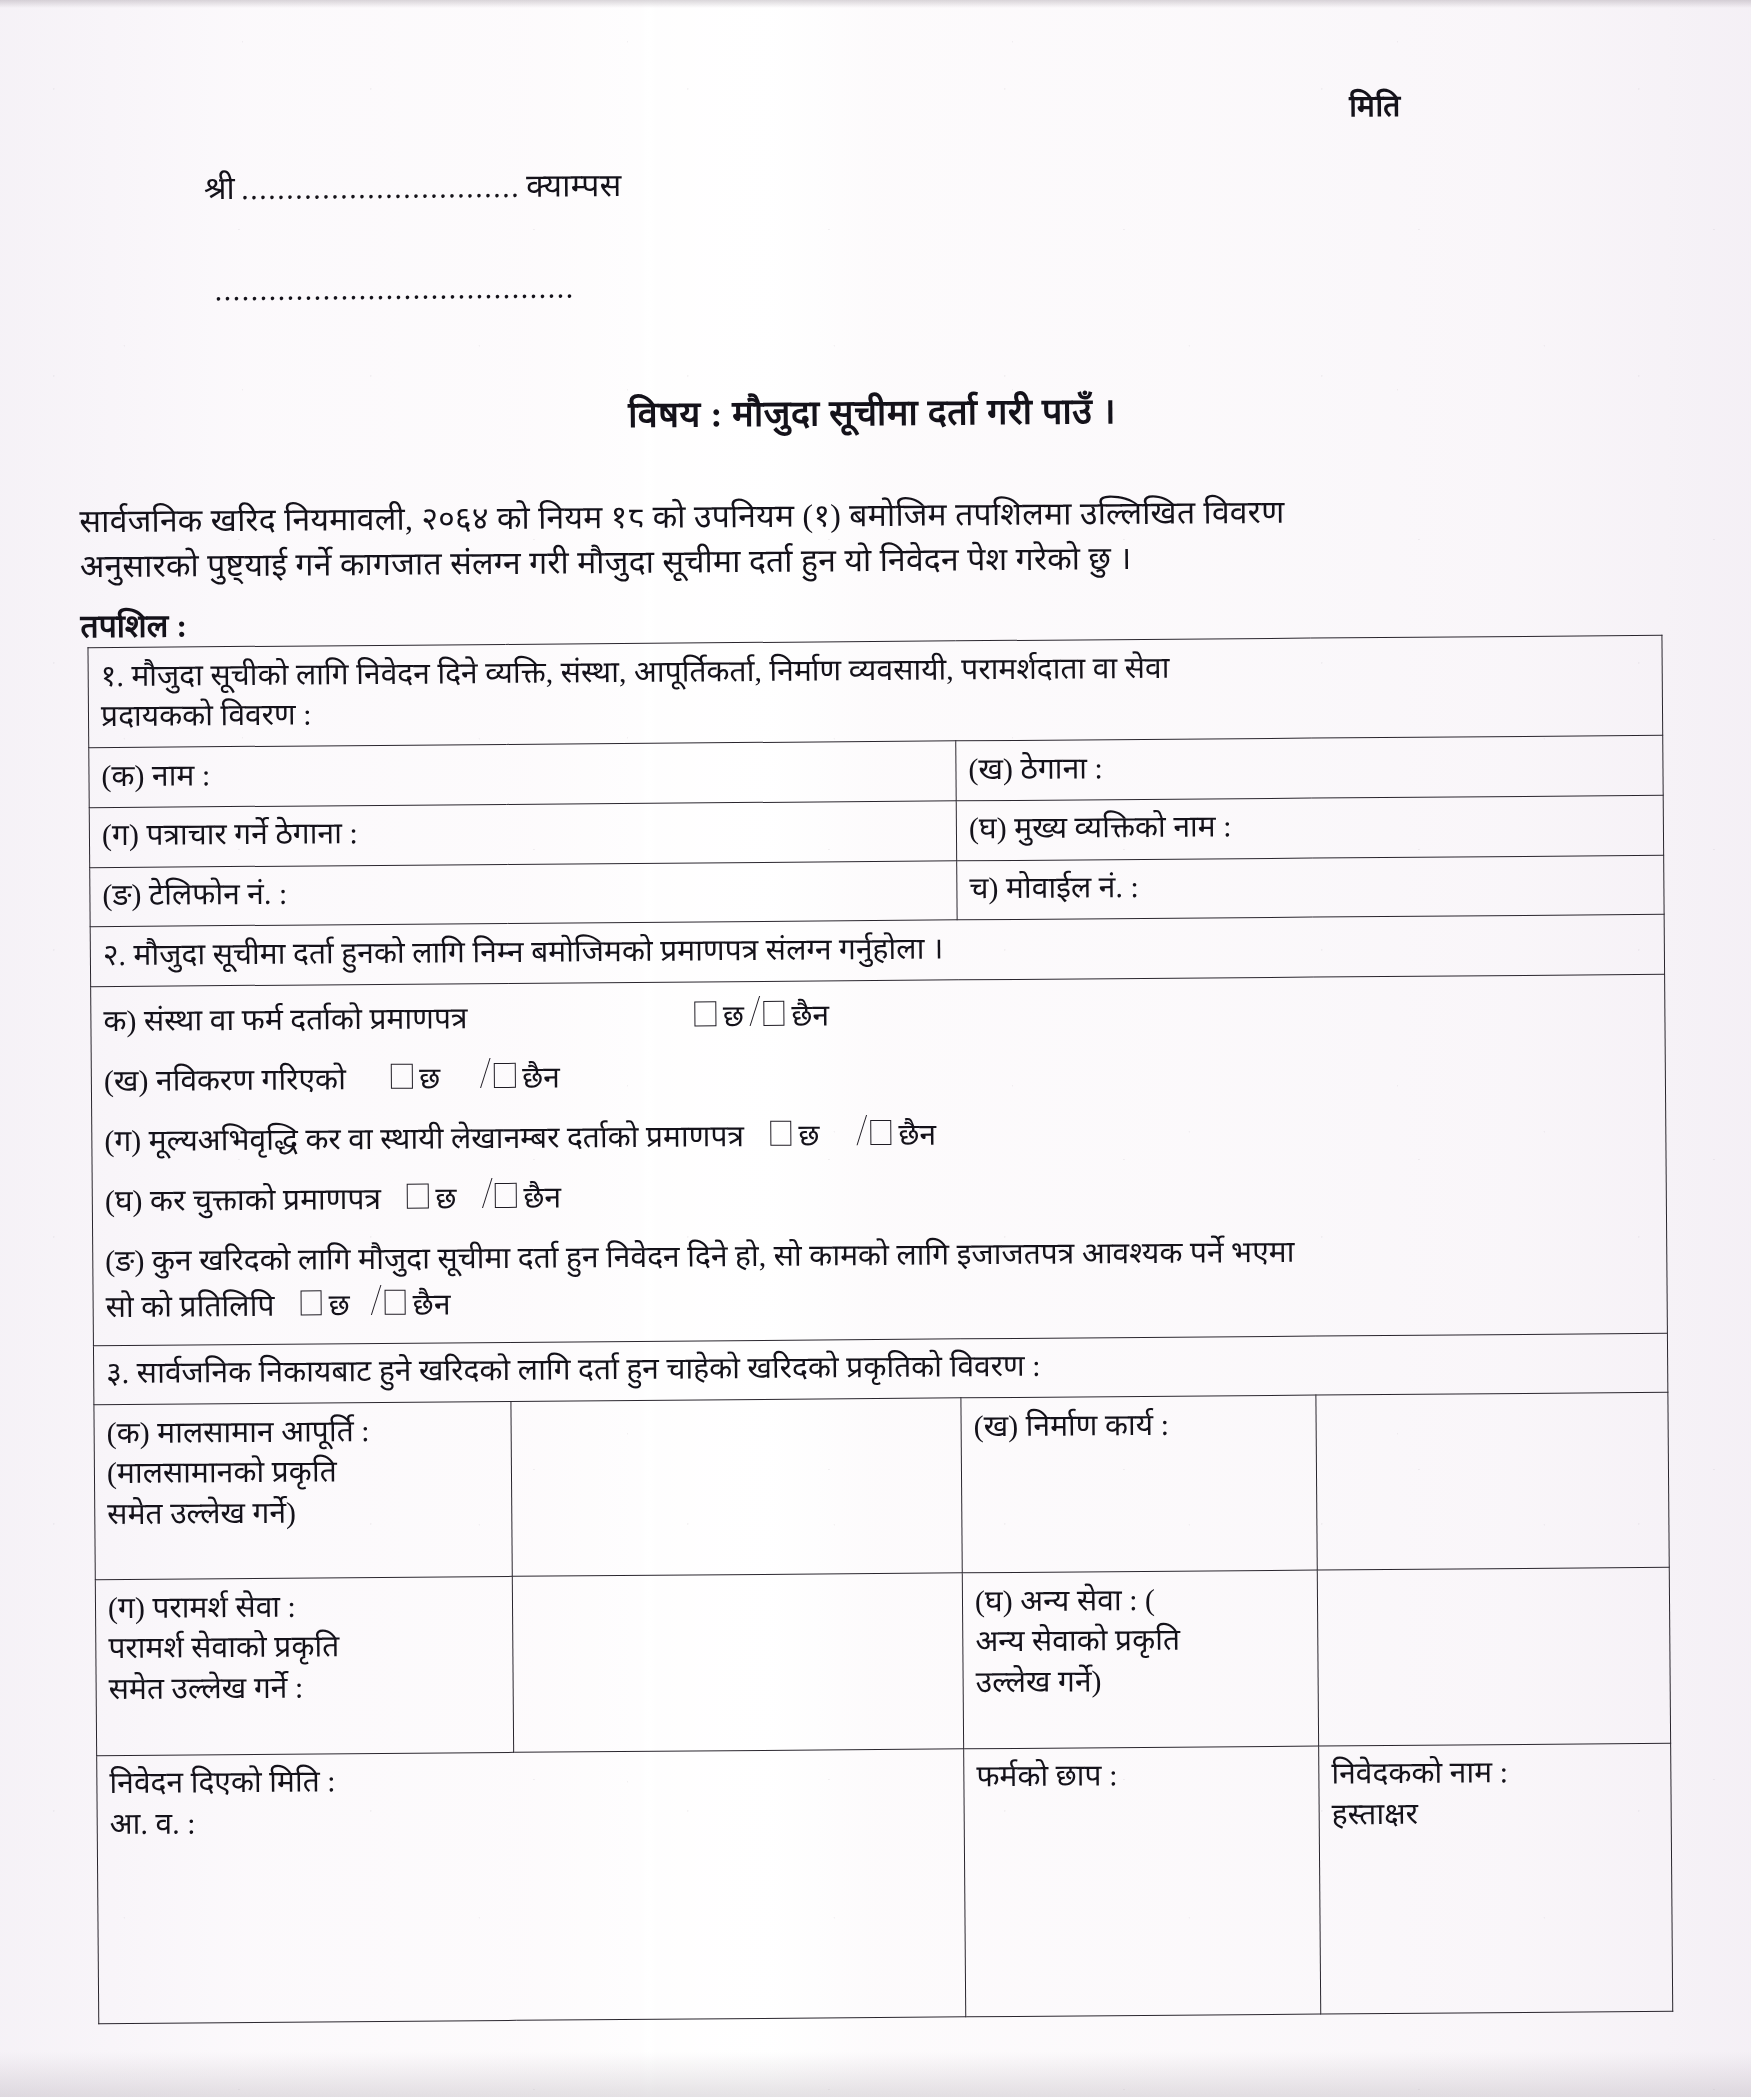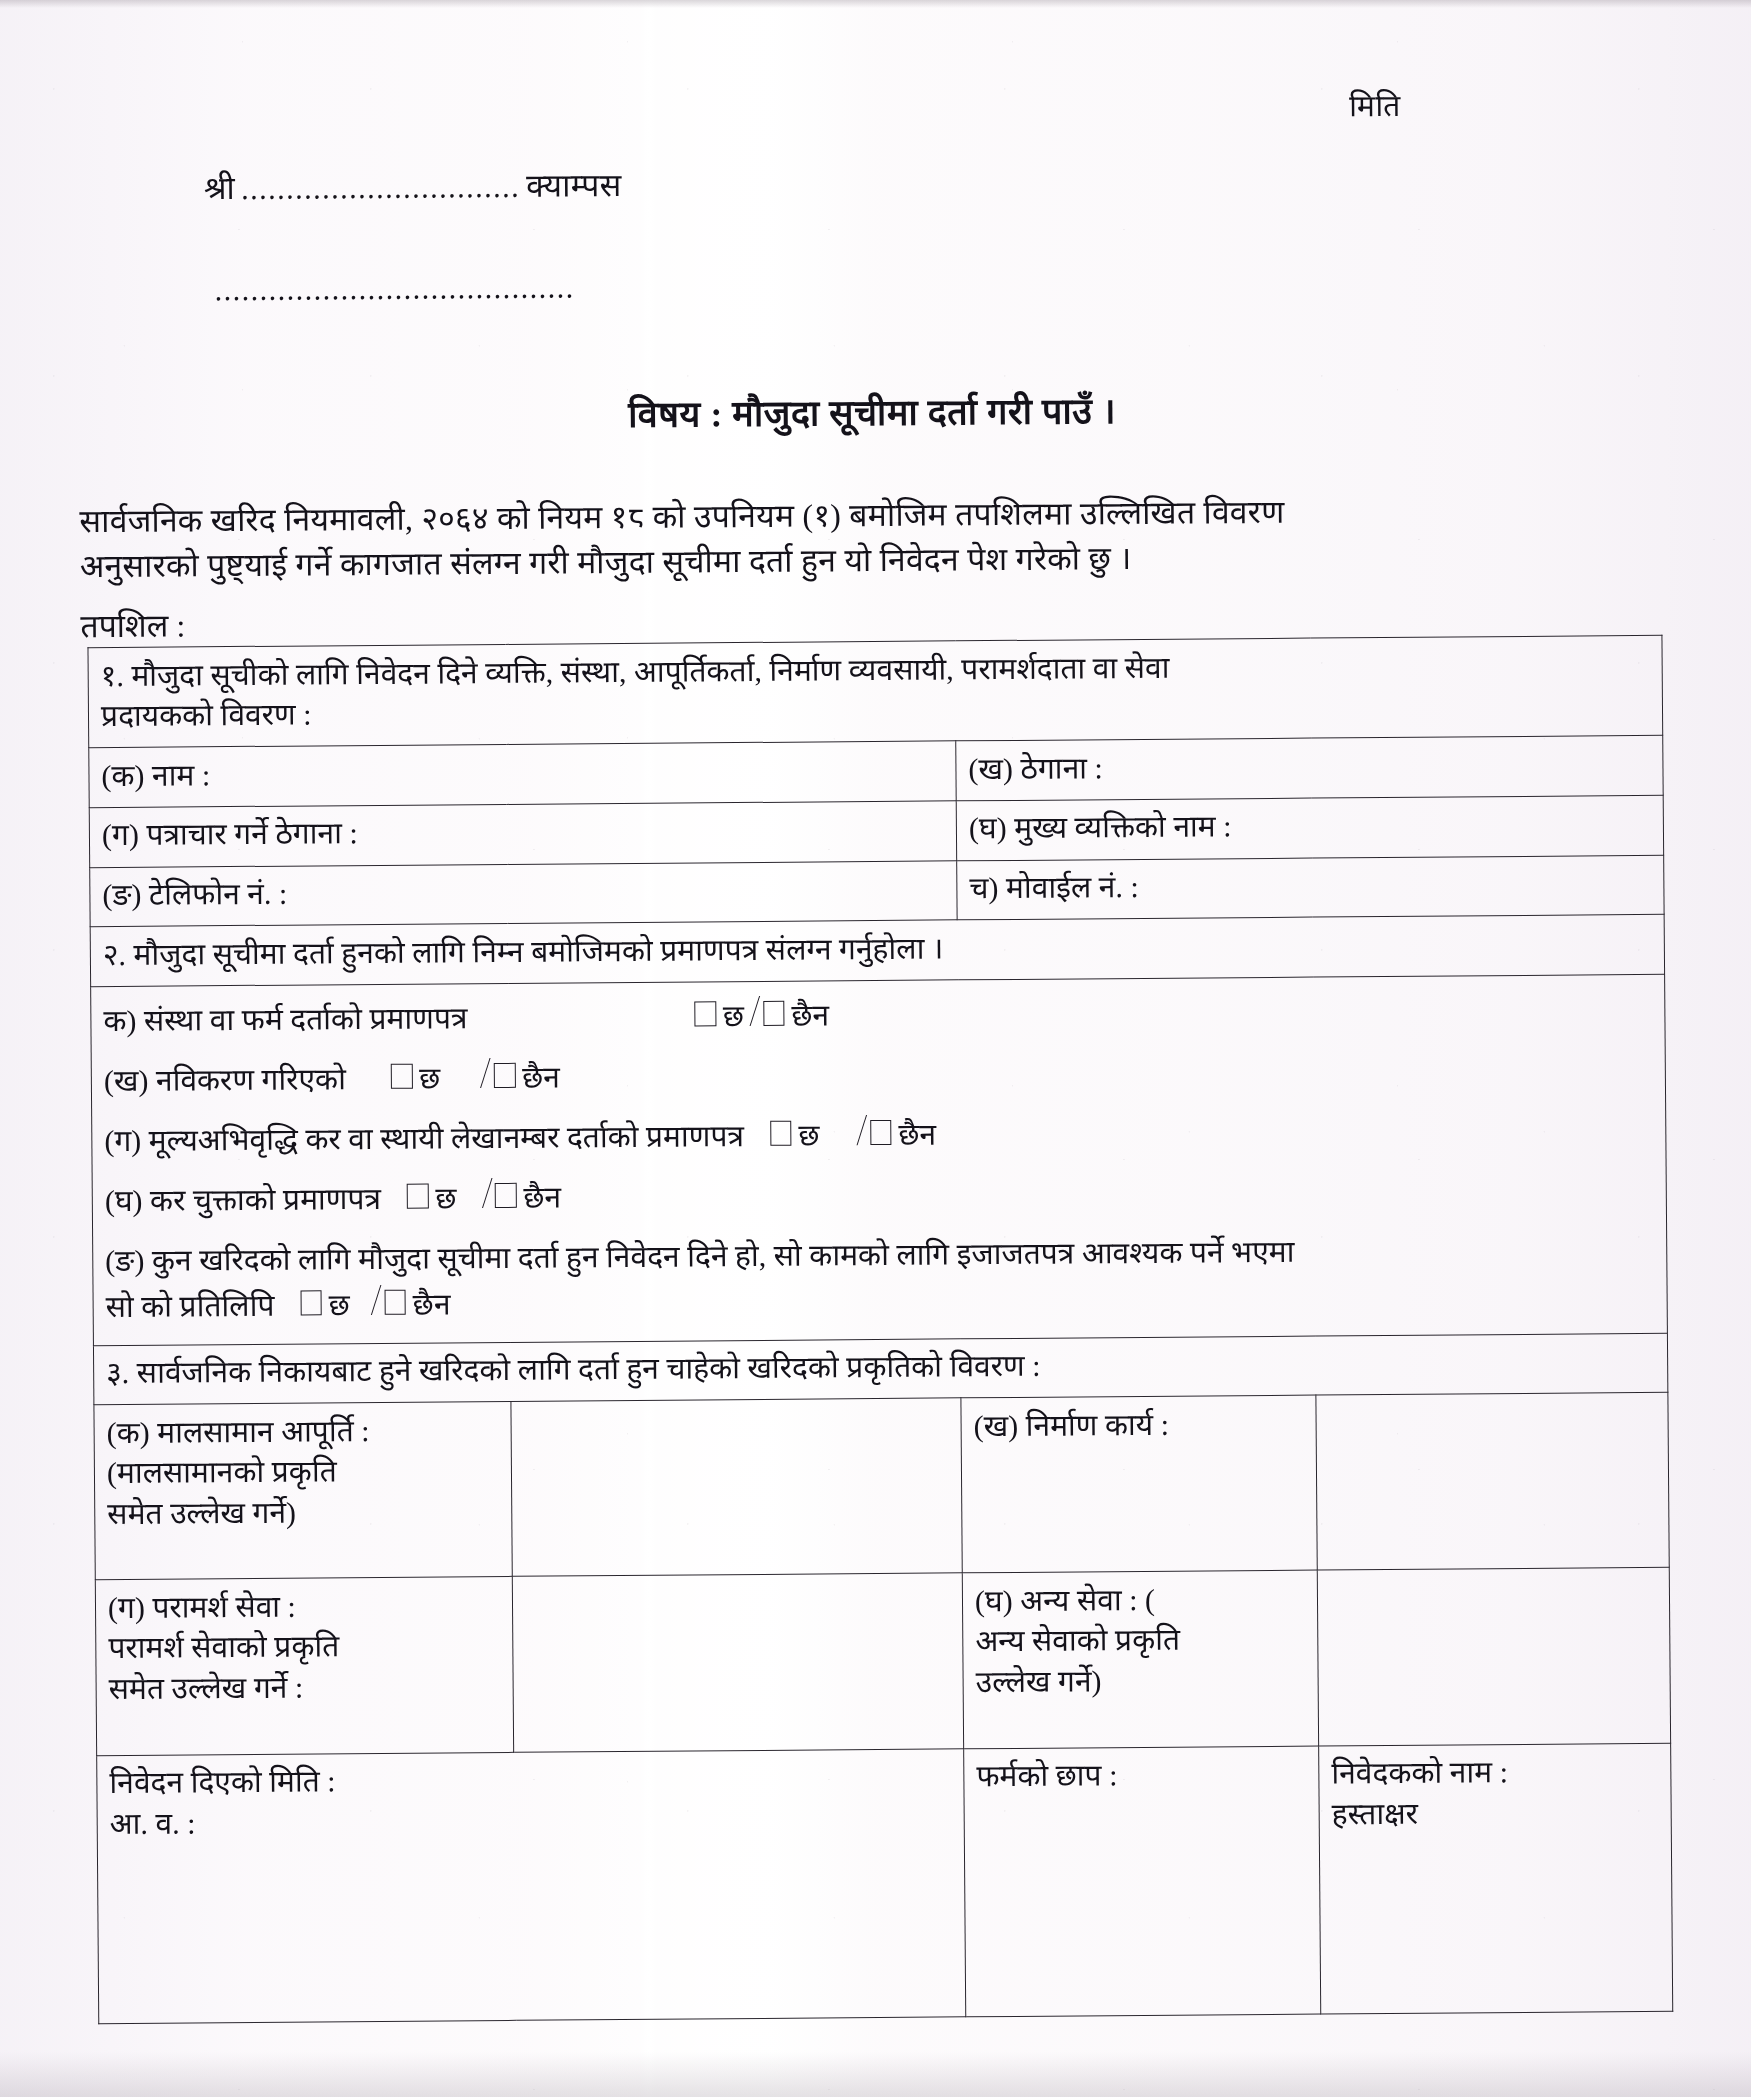--- a/index.html
+++ b/index.html
@@ -74,20 +74,21 @@
     color: #14121a;
   }
 
   
   .abs { position: absolute; }
 
   #date-label {
     left: 1355px; top: 88px;
     font-size: 30px;
     letter-spacing: 0.4px;
+    font-weight: bold;
   }
   #addressee-line {
     left: 209px; top: 160px;
     font-size: 32px;
     white-space: nowrap;
     letter-spacing: 0.3px;
   }
   #addressee-line .dots {
     letter-spacing: 1.5px;
     font-size: 30px;
@@ -117,20 +118,21 @@
     line-height: 1.42;
     text-align: justify;
     text-justify: inter-word;
     letter-spacing: 0.2px;
   }
   #body-para .l2 { display:block; }
 
   #tapashil {
     left: 82px; top: 597px;
     font-size: 32px;
+    font-weight: bold;
   }
 
   
   #form-table {
     position: absolute;
     left: 89px; top: 641px;
     width: 1575px;
     border-collapse: collapse;
     table-layout: fixed;
   }

